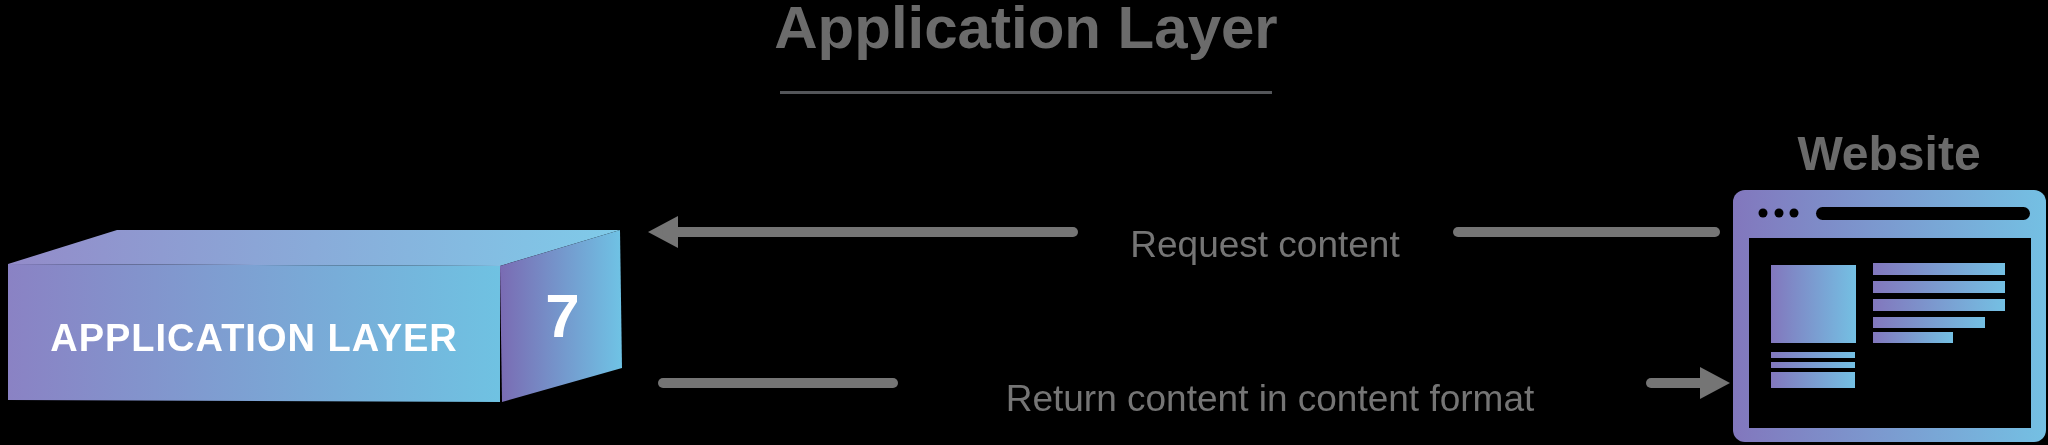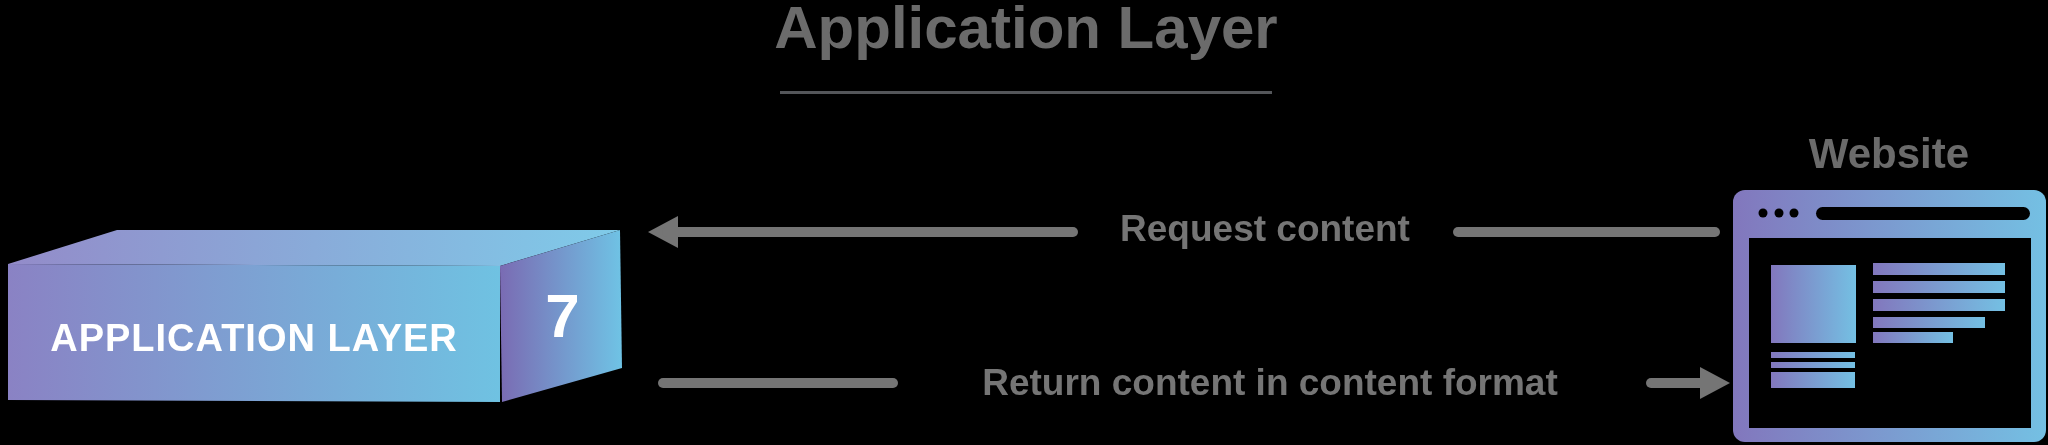--- a/index.html
+++ b/index.html
@@ -17,25 +17,25 @@
     font-size:38px;font-weight:700;letter-spacing:1px;line-height:42px;}
   .box-number{left:520px;top:284px;width:85px;text-align:center;color:#fff;
     font-size:62px;font-weight:700;line-height:64px;}
 
   
   .shaft{height:10px;background:#757575;border-radius:5px;}
   .head-left{width:0;height:0;border-top:16px solid transparent;
     border-bottom:16px solid transparent;border-right:30px solid #757575;}
   .head-right{width:0;height:0;border-top:16px solid transparent;
     border-bottom:16px solid transparent;border-left:30px solid #757575;}
-  .flow-label{color:#757575;font-size:37px;font-weight:700;line-height:42px;text-align:center;}
+  .flow-label{color:#757575;font-size:37px;font-weight:400;line-height:42px;text-align:center;margin-top:16px;}
 
   
   .website-label{left:1789px;top:130px;width:200px;text-align:center;
-    color:#6b6b6b;font-size:42px;font-weight:700;line-height:48px;}
+    color:#6b6b6b;font-size:48px;font-weight:700;line-height:48px;}
 </style>
 </head>
 <body>
 
 <div class="abs diagram-title">Application Layer</div>
 <div class="abs title-underline"></div>
 
 <svg class="abs" style="left:0;top:0" width="630" height="410" viewBox="0 0 630 410">
   <defs>
     <linearGradient id="gFront" gradientUnits="userSpaceOnUse" x1="8" y1="0" x2="500" y2="0">

